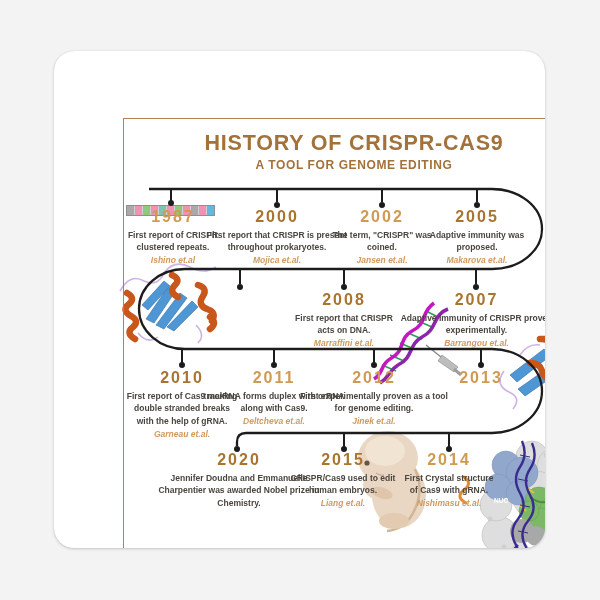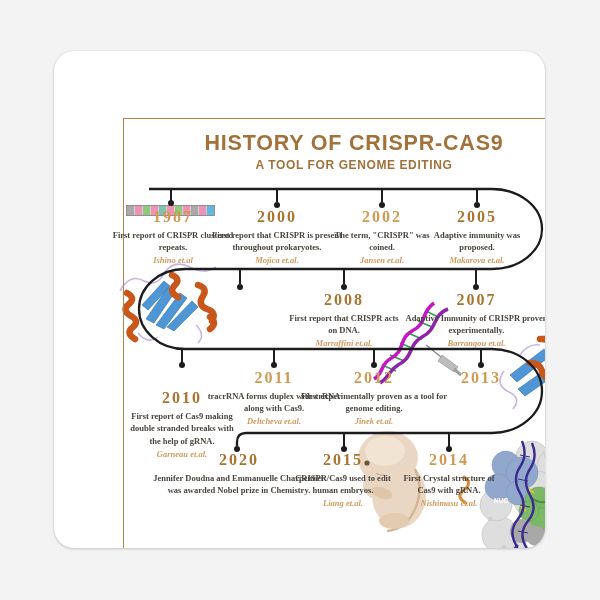--- a/index.html
+++ b/index.html
@@ -13,21 +13,21 @@
     border-radius:20px;box-shadow:0 1px 3px rgba(0,0,0,.18),0 0 1px #c9c9c9;overflow:hidden;}
   #frame{position:absolute;left:69px;top:67px;width:462px;height:466px;border:1.5px solid var(--frame-color);z-index:6;pointer-events:none;}
   .hdr{position:absolute;left:70px;width:460px;text-align:center;color:var(--title-color);z-index:8;}
   #title{top:80px;font-size:21.5px;font-weight:bold;letter-spacing:.8px;}
   #subtitle{top:107px;font-size:12px;font-weight:bold;letter-spacing:.6px;}
   svg{position:absolute;overflow:visible;}
   #tl-svg{left:0;top:0;z-index:5;}
   .tl-stroke{stroke:var(--tl-color);fill:none;}
   .tl-dot{fill:var(--tl-color);}
   .deco{z-index:2;}
-  .event{position:absolute;text-align:center;z-index:8;font-family:Liberation Serif, serif;}
+  .event{position:absolute;text-align:center;z-index:8;}
   .event .year{font-size:16px;font-weight:bold;letter-spacing:2px;line-height:1.1;margin-bottom:3px;}
   .event .desc{font-size:8.5px;font-weight:bold;color:var(--desc-color);line-height:1.5;}
   .event .cite{font-size:8.5px;font-weight:bold;font-style:italic;color:var(--cite-color);line-height:1.5;}
   #repeat-bar{position:absolute;left:72px;top:154px;width:87px;height:9px;display:flex;z-index:3;
     border:0.5px solid #8f8f8f;background:#cfcfcf;}
   #repeat-bar span{flex:1;margin-right:1px;}
   #repeat-bar span:last-child{margin-right:0;}
   .svg-label{font-family:"Liberation Sans",sans-serif;font-weight:bold;}
 </style>
 </head>
@@ -246,21 +246,21 @@
       <div class="desc">First report that CRISPR acts on DNA.</div>
       <div class="cite">Marraffini et.al.</div>
     </div>
     <div class="event" style="left:345px;top:240px;width:155px">
       <div class="year" style="color: rgb(169, 116, 47);">2007</div>
       <div class="desc">Adaptive Immunity of CRISPR proven experimentally.</div>
       <div class="cite">Barrangou et.al.</div>
     </div>
 
     <div class="event" style="left:72px;top:318px;width:112px">
-      <div class="year" style="color: rgb(169, 116, 47); margin-top: 20px;">2010</div>
+      <div class="year" style="color: rgb(169, 116, 47);">2010</div>
       <div class="desc">First report of Cas9 making double stranded breaks with the help of gRNA.</div>
       <div class="cite">Garneau et.al.</div>
     </div>
     <div class="event" style="left:146px;top:318px;width:148px">
       <div class="year" style="color: rgb(208, 154, 82);">2011</div>
       <div class="desc">tracrRNA forms duplex with crRNA along with Cas9.</div>
       <div class="cite">Deltcheva et.al.</div>
     </div>
     <div class="event" style="left:246px;top:318px;width:148px">
       <div class="year" style="color: rgb(208, 154, 82);">2012</div>

